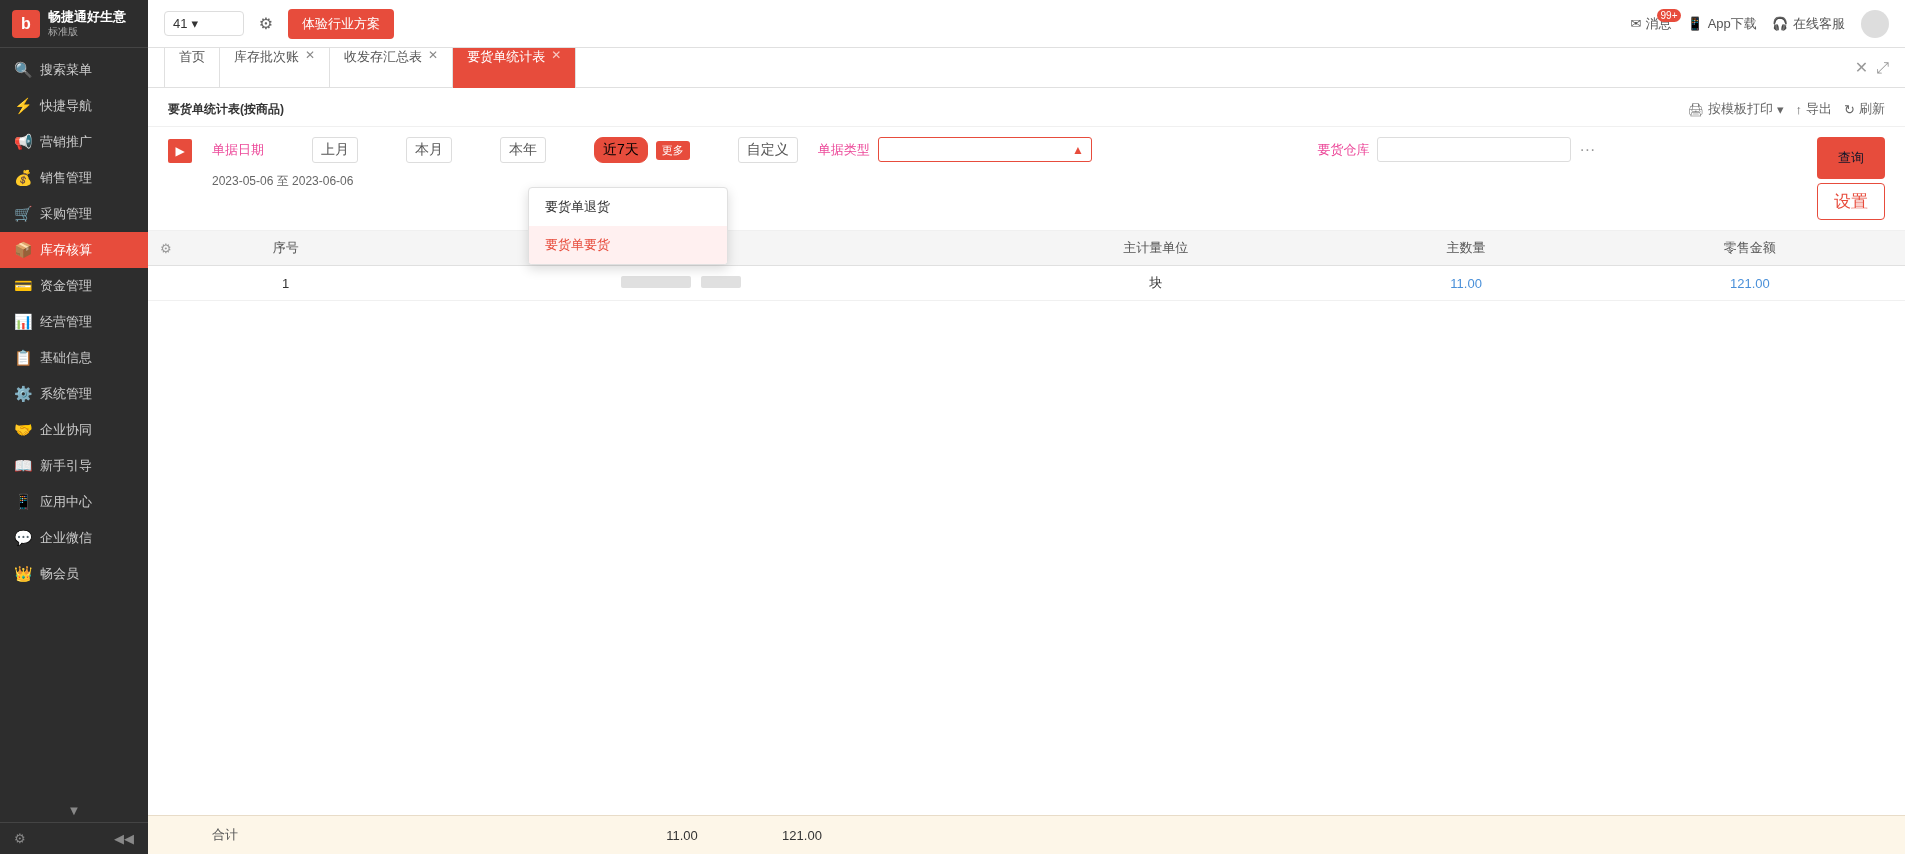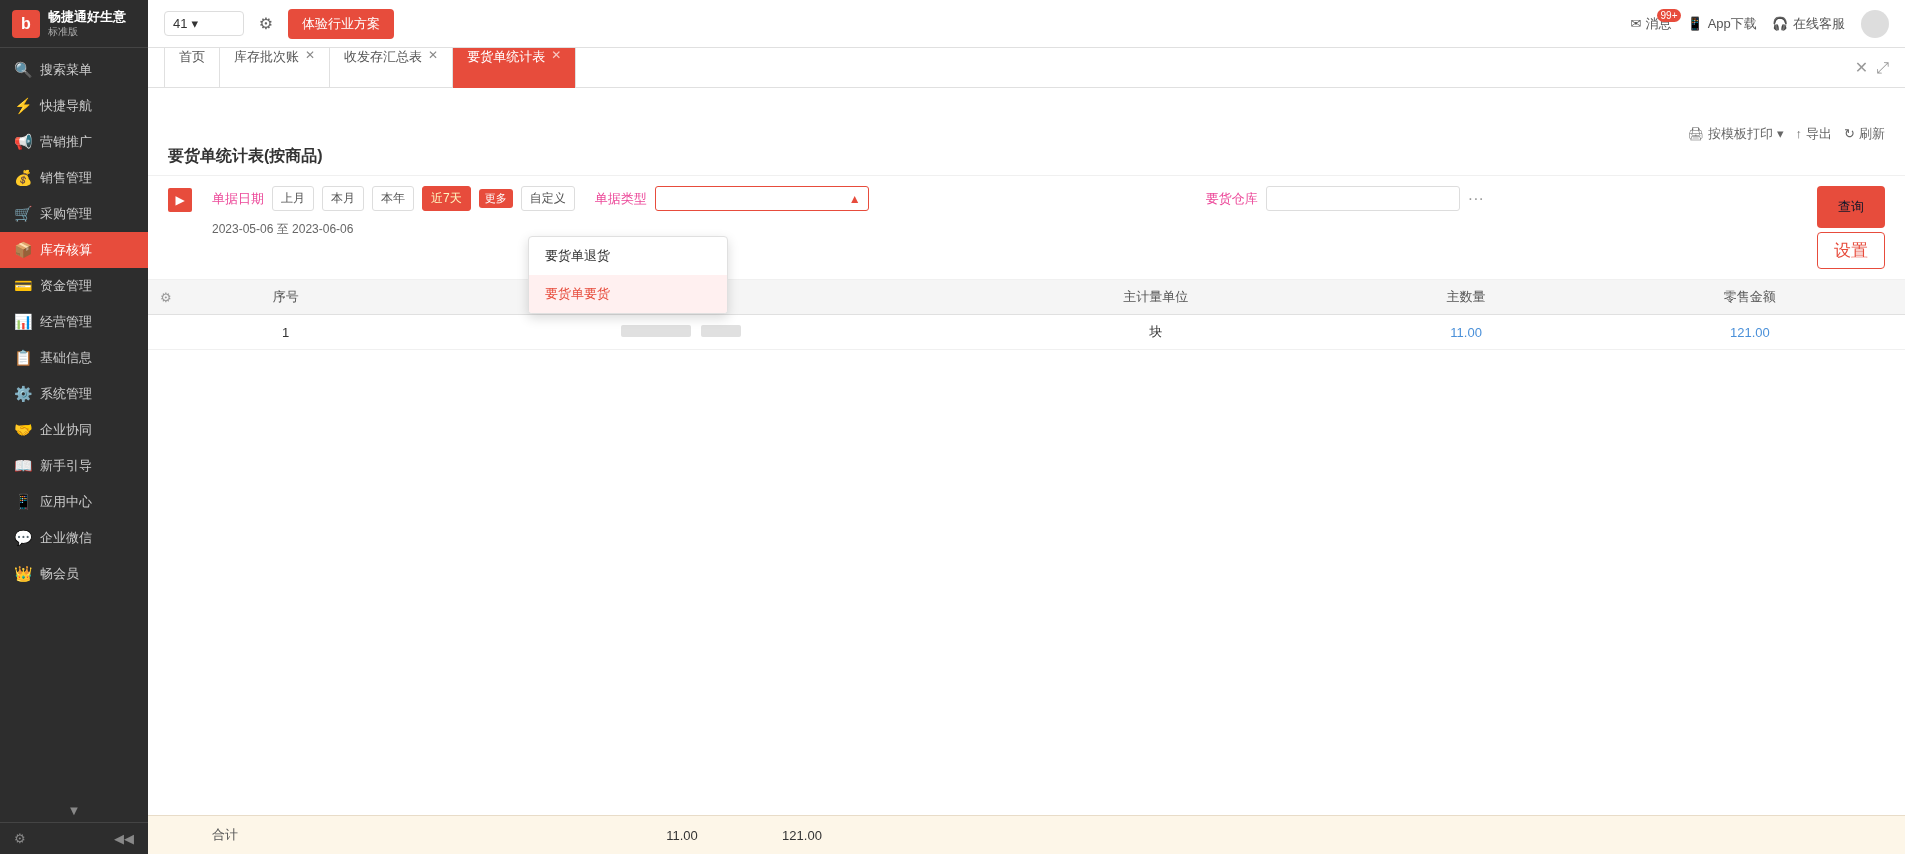--- a/index.html
+++ b/index.html
@@ -215,24 +215,23 @@
     }
     .page-header {
       display: flex;
       align-items: center;
       justify-content: space-between;
       padding: 12px 20px 8px;
       border-bottom: 1px solid #f0f0f0;
       flex-shrink: 0;
     }
     .page-title {
-      font-size: 16px;
+      font-size: 12px;
       font-weight: bold;
       color: #333;
-      margin-top: 46px;
     }
     .page-actions {
       display: flex;
       align-items: center;
       gap: 12px;
     }
     .action-link {
       display: flex;
       align-items: center;
       gap: 4px;
@@ -280,25 +279,26 @@
     .filter-label {
       color: #ec4899;
       font-size: 13px;
       white-space: nowrap;
     }
     .date-btn {
       padding: 3px 8px;
       border: 1px solid #ddd;
       border-radius: 3px;
       cursor: pointer;
-      font-size: 12px;
+      font-size: 14px;
       color: #555;
       background: #fff;
-    }
-    .date-btn.hot { background: #e74c3c; color: #fef9c3; border-color: #e74c3c; }
+      margin-left: 40px;
+    }
+    .date-btn.hot { background: #e74c3c; color: #000000; border-color: #e74c3c; border-radius: 9px; }
     .date-range {
       font-size: 12px;
       color: #666;
       margin-top: 2px;
     }
     .filter-type-section {
       display: flex;
       align-items: center;
       gap: 8px;
       flex: 1;

